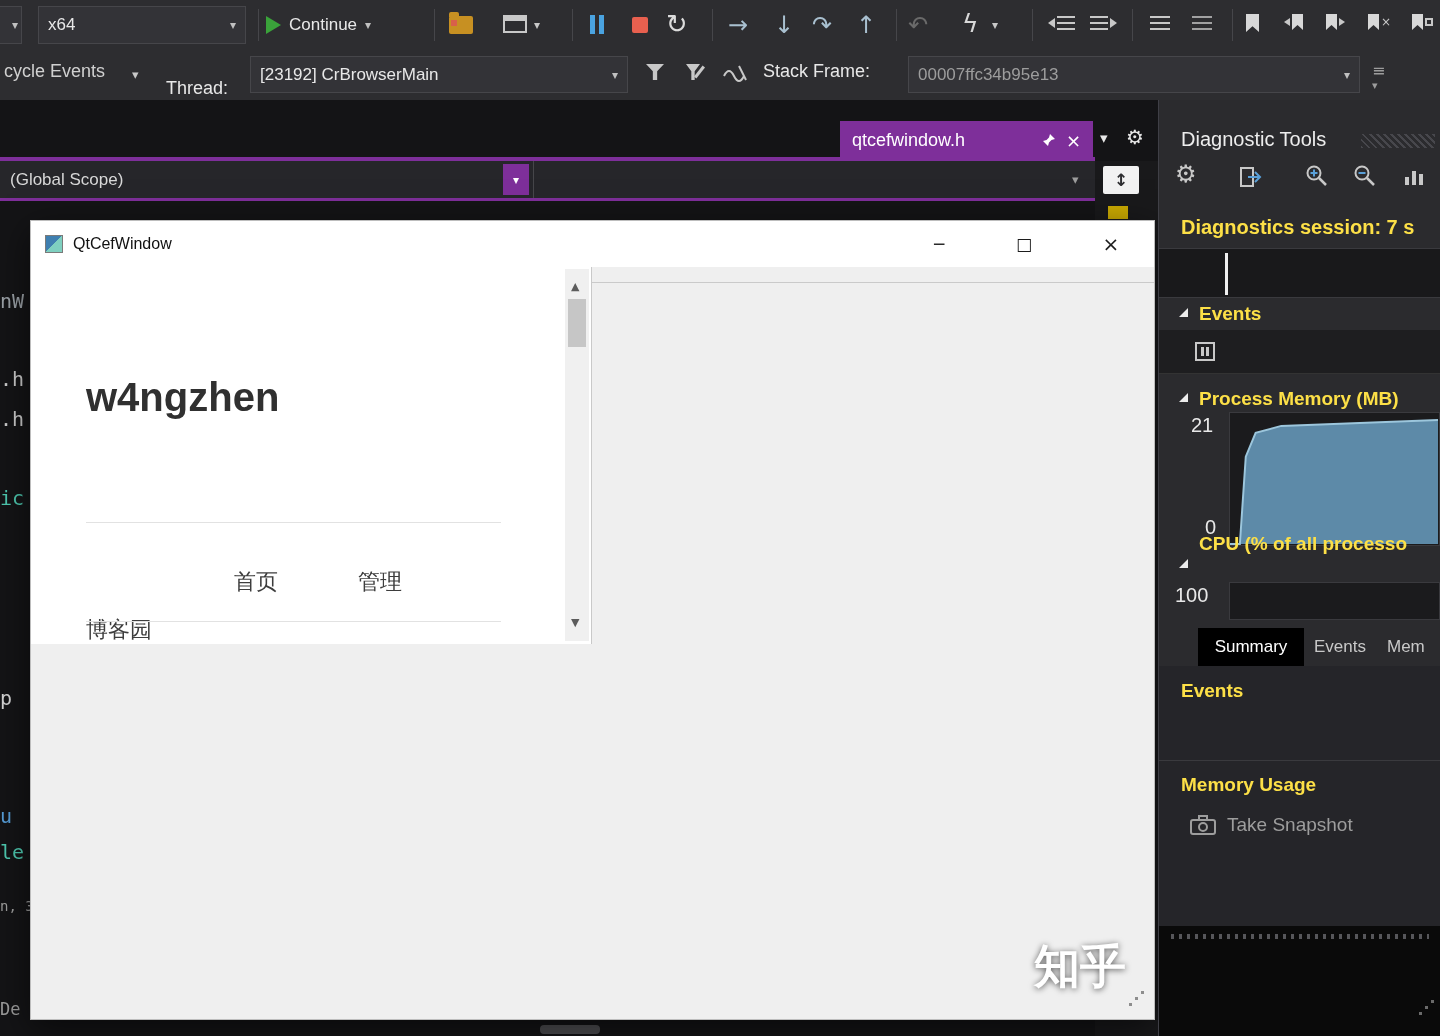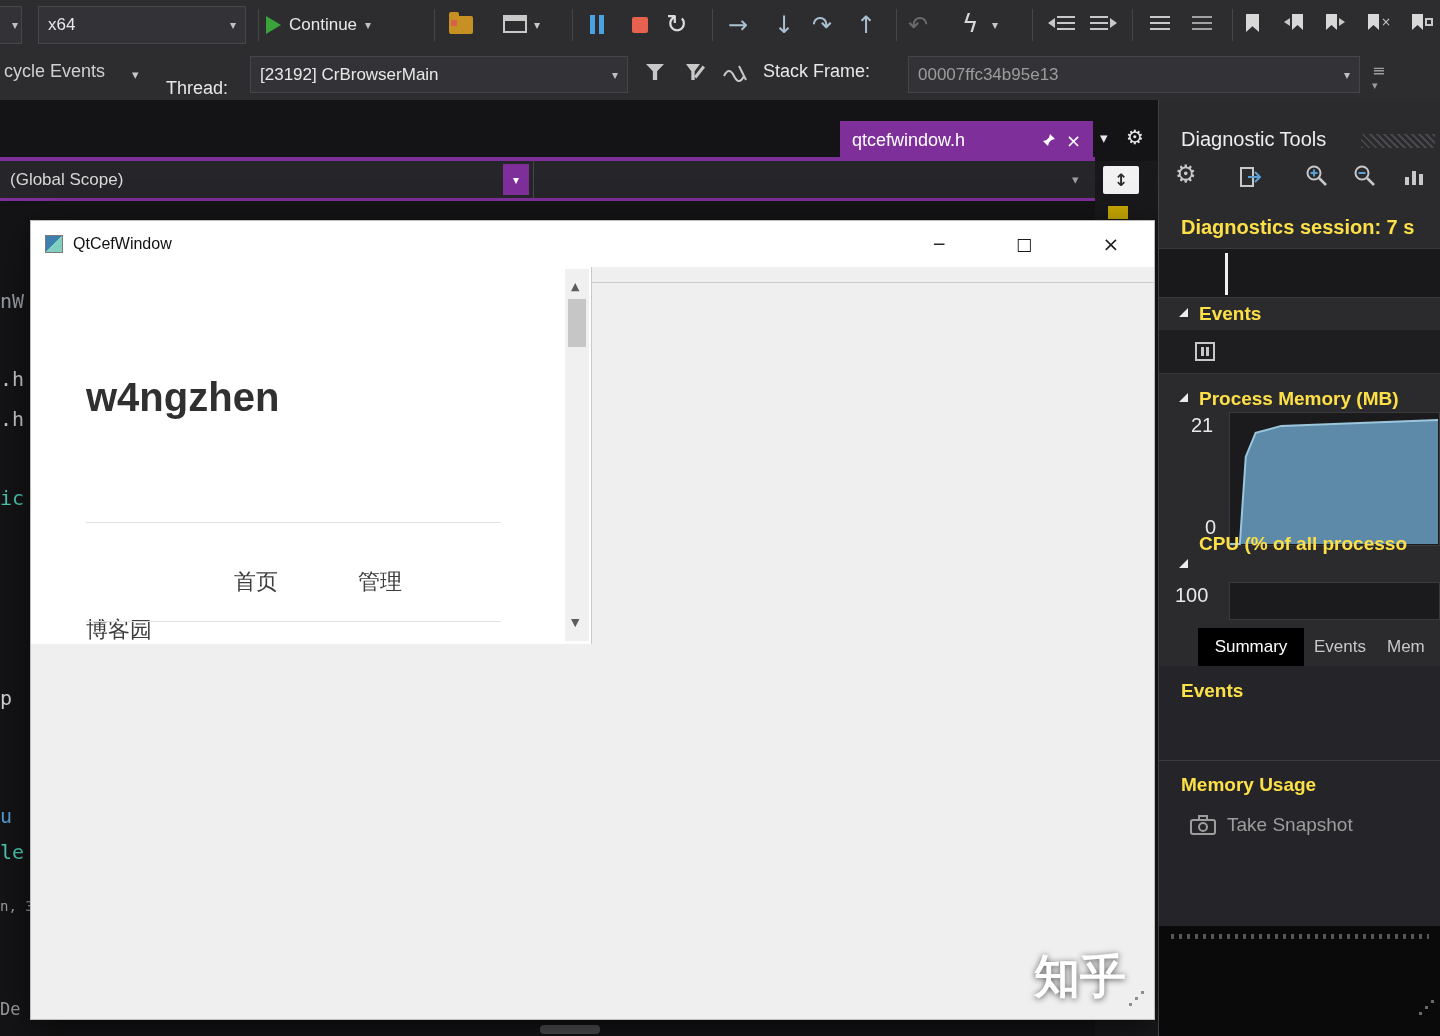--- a/index.html
+++ b/index.html
@@ -312,17 +312,17 @@
       </svg>
       <span class="txt" style="left:68px;top:12px;font-size:19px;color:#9d9d9d;">Take Snapshot</span>
     </div>
 
 
     <div class="abs" style="left:0;top:826px;width:282px;height:110px;background:#0a0a0a;"></div>
     <div class="abs" style="left:12px;top:834px;width:258px;height:5px;background:repeating-linear-gradient(90deg,#56565a 0 3px,transparent 3px 8px);"></div>
     <div class="dots3" style="left:260px;top:912px;background:#6a6a6a;box-shadow:6px -6px 0 #6a6a6a,12px -12px 0 #6a6a6a;"></div>
   </div>
 
-  <div class="abs" style="left:1034px;top:936px;display:flex;align-items:baseline;color:#fff;text-shadow:0 1px 6px rgba(0,0,0,.65);z-index:60;margin-top:10px;">
+  <div class="abs" style="left:1034px;top:936px;display:flex;align-items:baseline;color:#fff;text-shadow:0 1px 6px rgba(0,0,0,.65);z-index:60;">
     <span style="font-size:46px;font-weight:bold;">知乎</span>
   </div>
 
 </div>
 
 </body></html>

